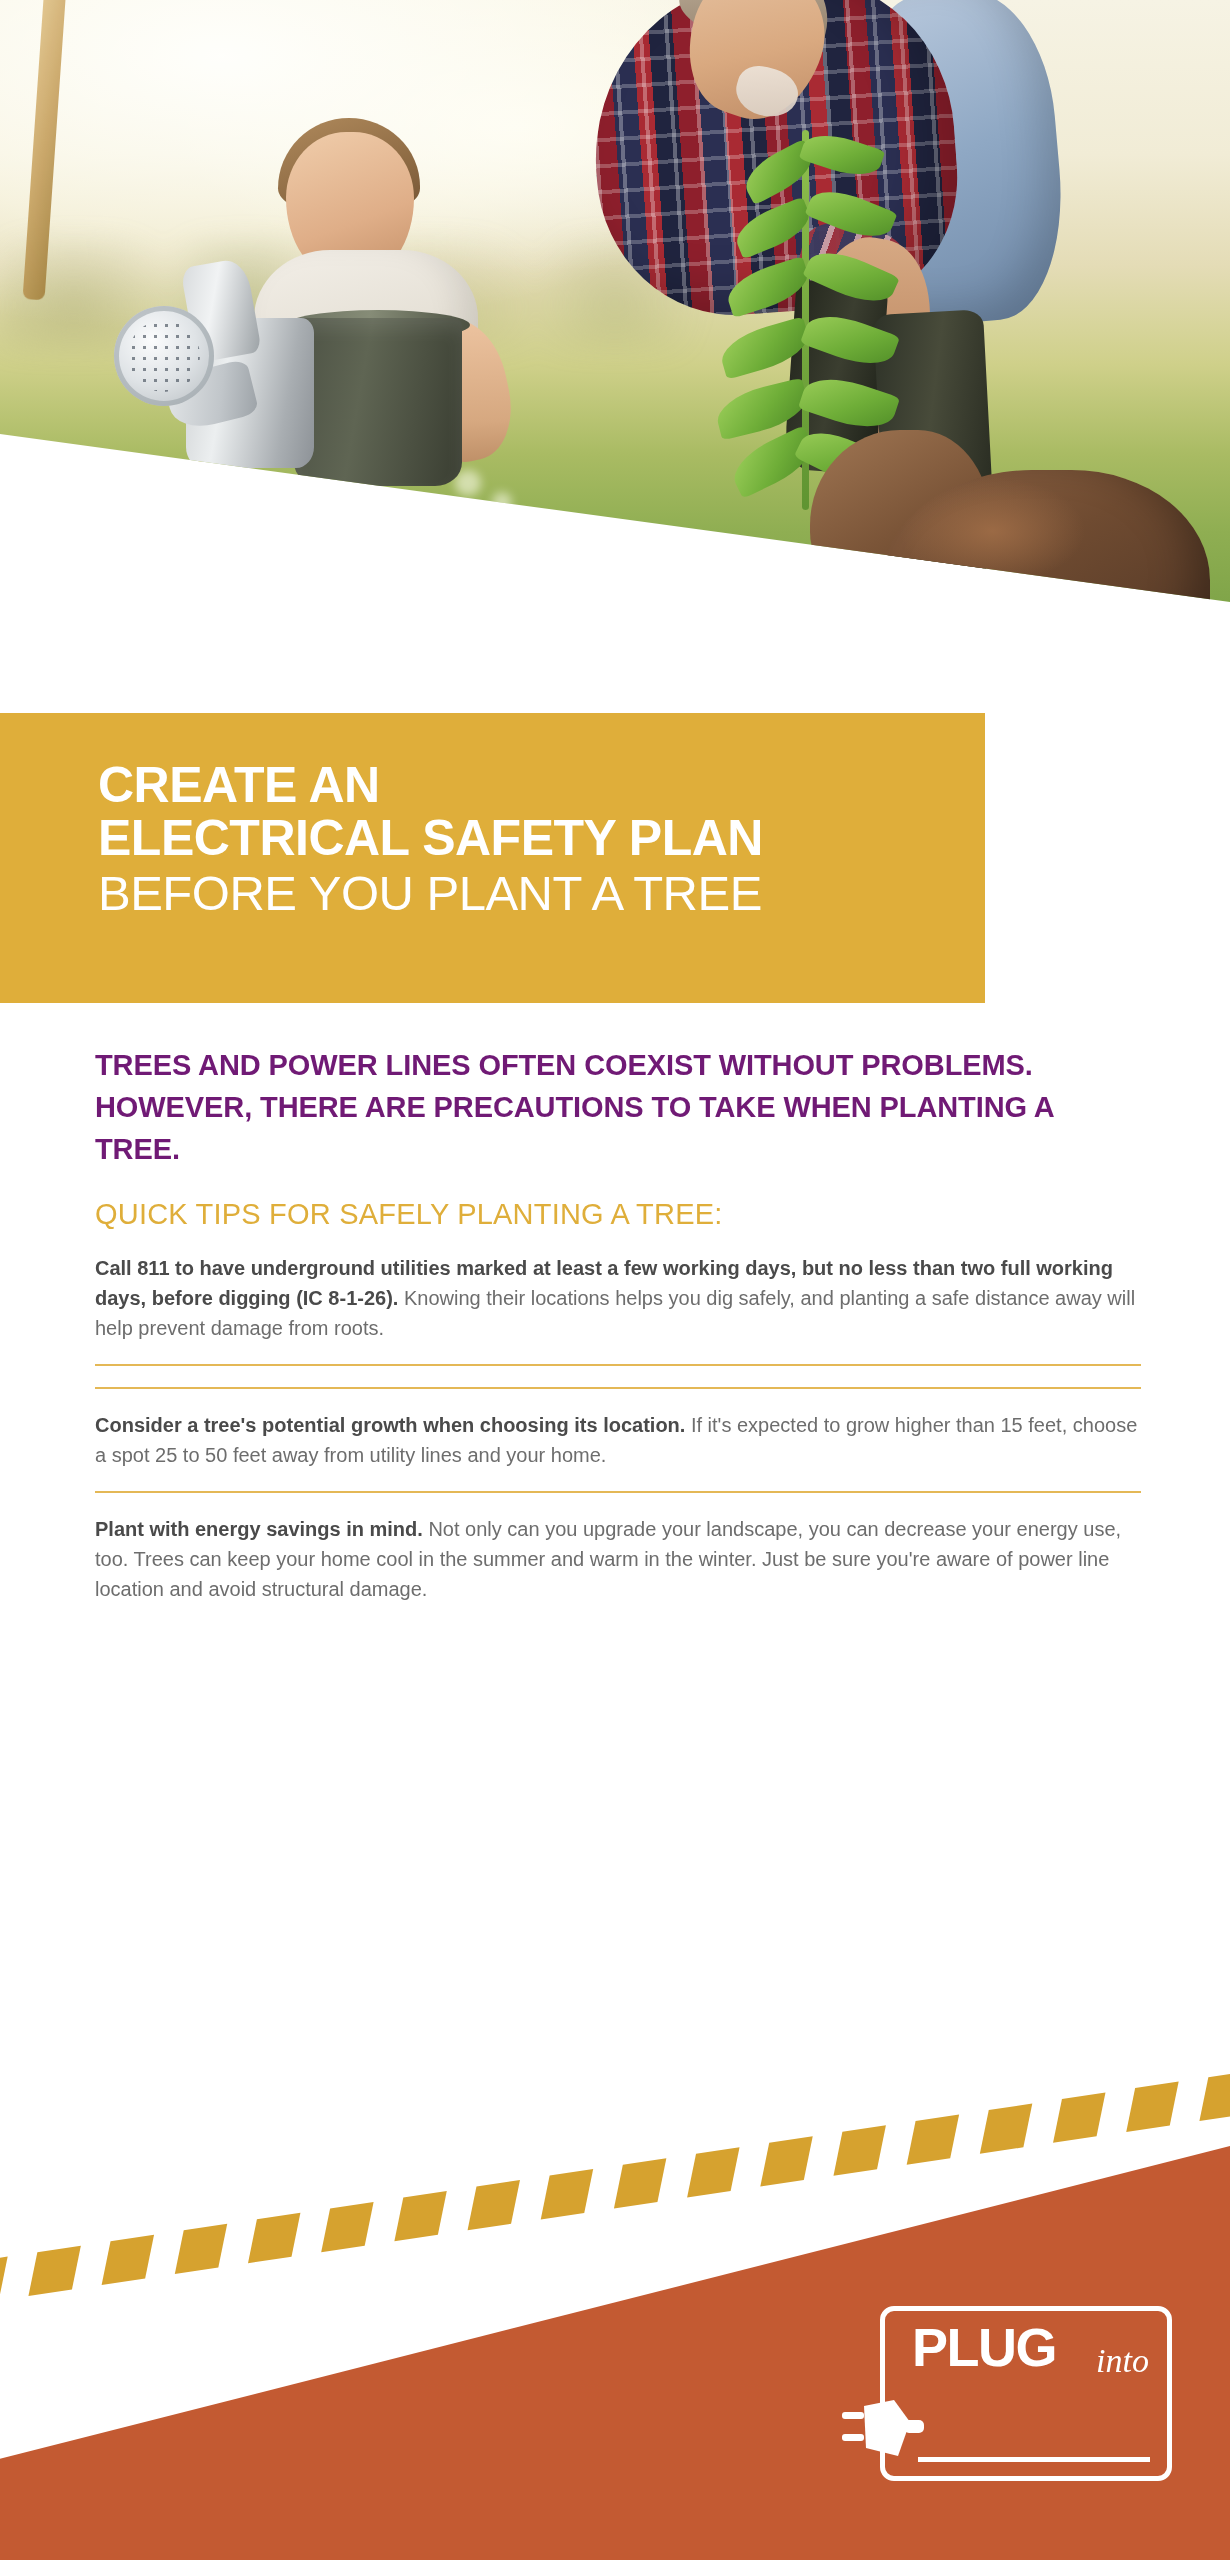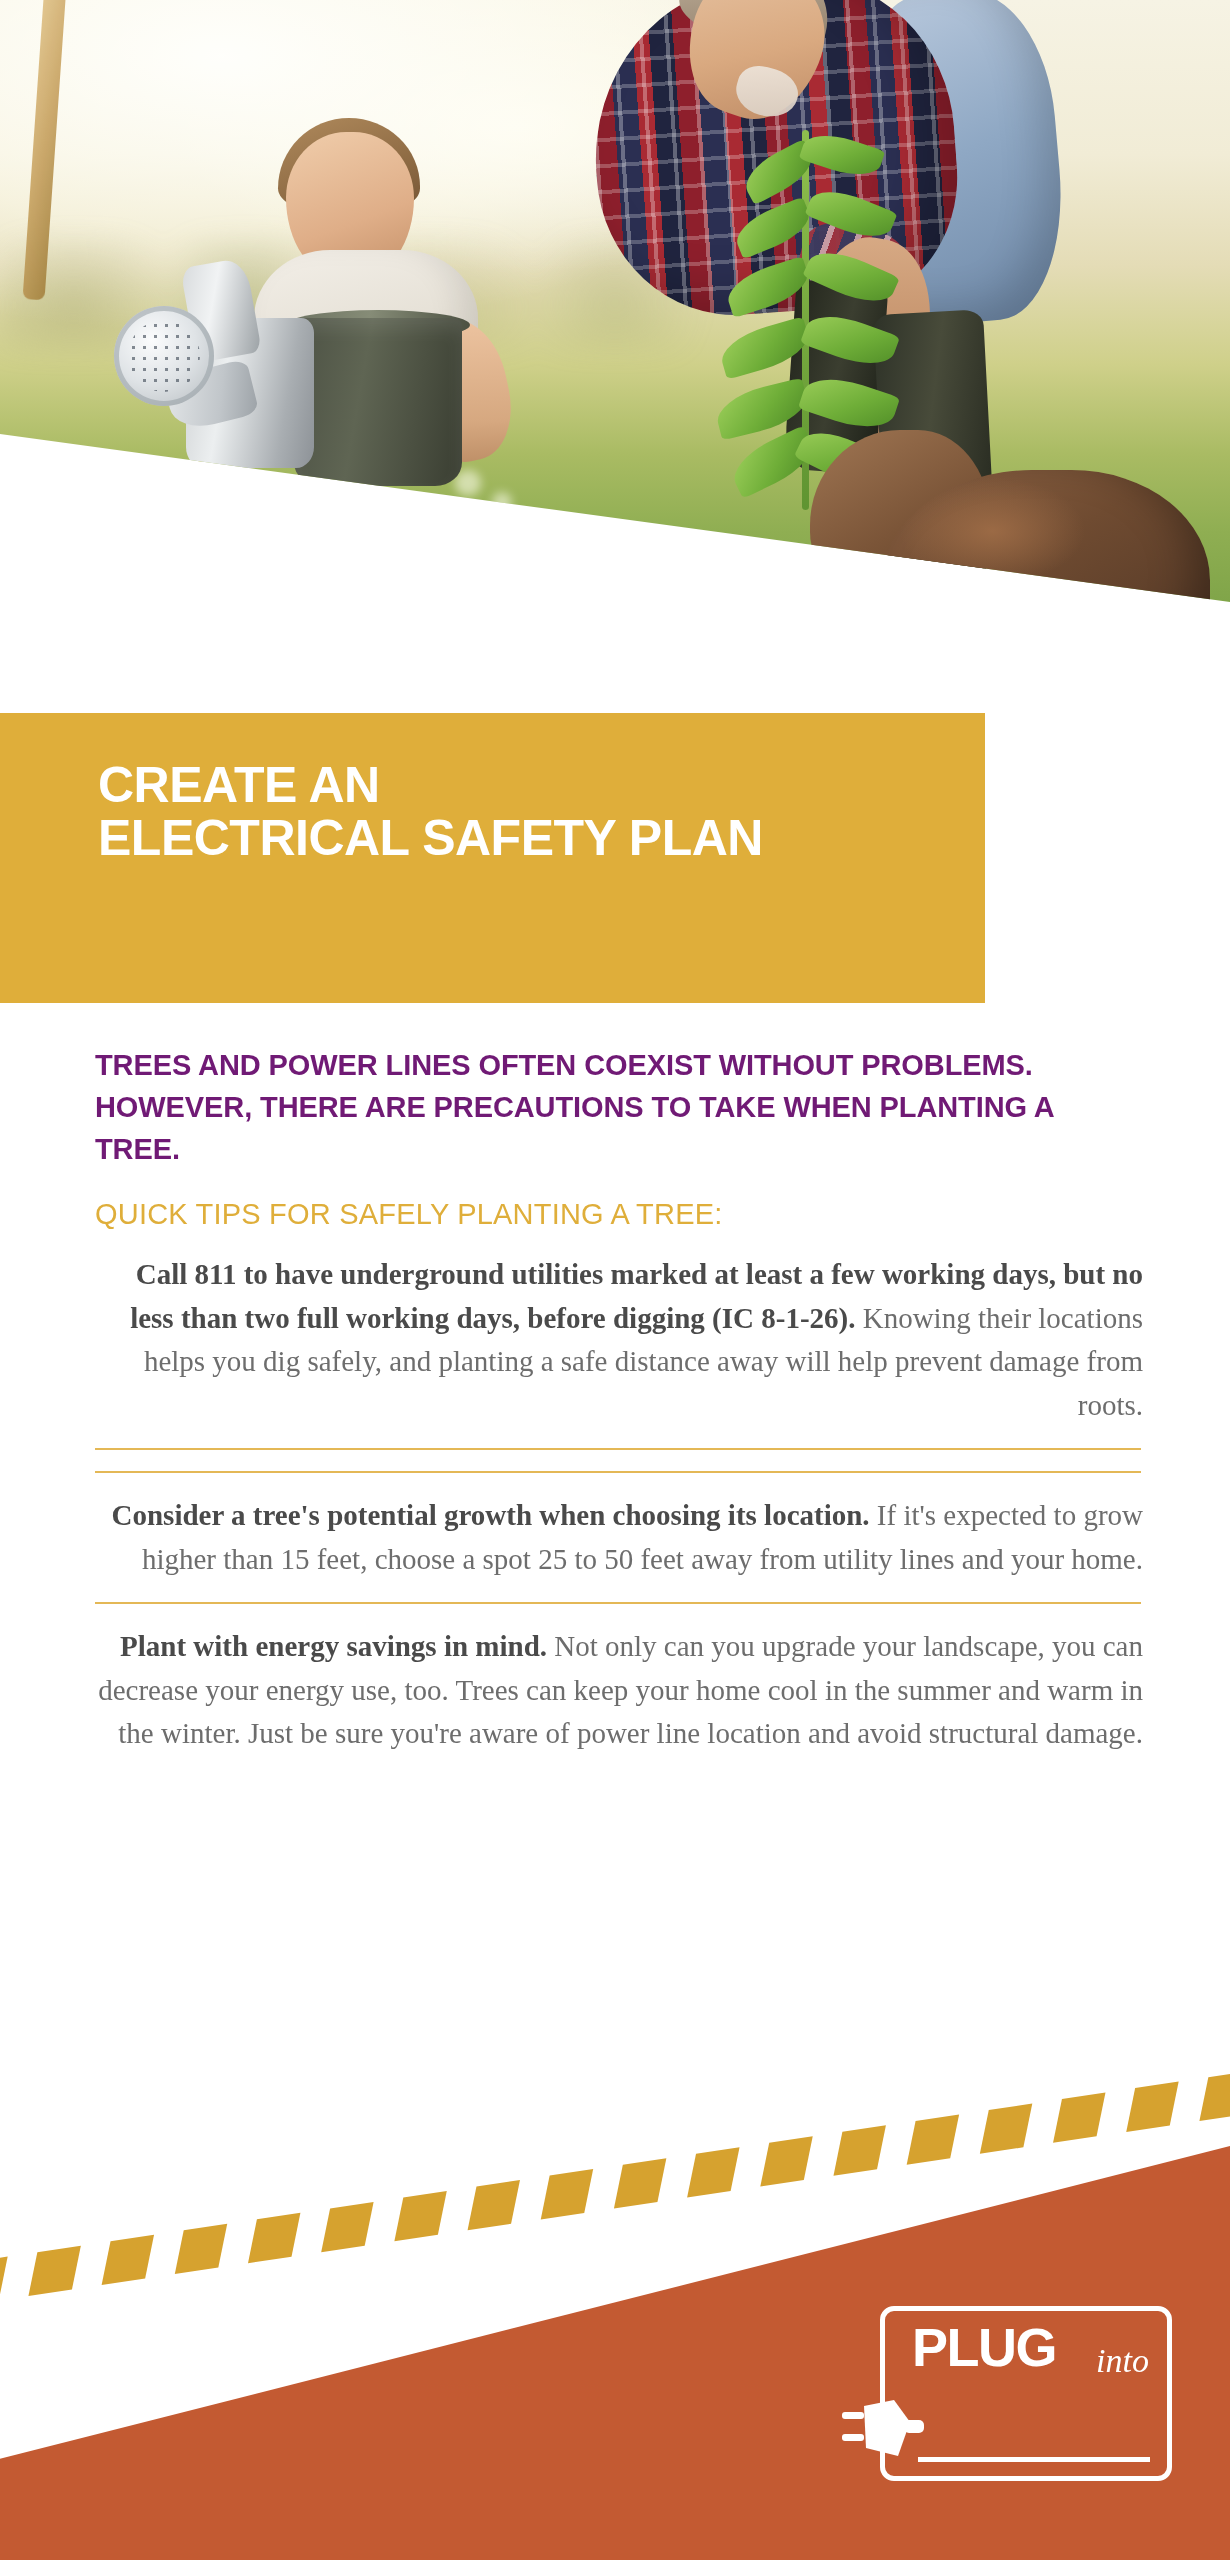--- a/index.html
+++ b/index.html
@@ -348,25 +348,24 @@
     margin-top: 28px;
     color: #DFAE3A;
     font-weight: 400;
     font-size: 29px;
     letter-spacing: 0.2px;
     font-family: "Liberation Sans", sans-serif;
   }
 
   .tips { margin-top: 22px; }
   .tip {
-    font-family: Liberation Serif, serif;
-    font-size: 29px;
+    font-family: Liberation Sans, sans-serif;
+    font-size: 20px;
     line-height: 1.50;
     color: #6d6d6d;
-    text-align: right;
   }
   .tip b { color: #4a4a4a; font-weight: 700; }
   .tip-divider {
     height: 2px;
     background: #E4B856;
     margin: 21px 0 21px 0;
     width: 1046px;
   }
 
   
@@ -524,20 +523,21 @@
     </div>
 
     <div class="dirt2"></div>
     <div class="dirt"></div>
   </div>
 
   <div class="title-banner">
     <div class="title-inner">
       <div class="title-line bold">CREATE AN</div>
       <div class="title-line bold">ELECTRICAL SAFETY PLAN</div>
+      <div class="title-line light">BEFORE YOU PLANT A TREE</div>
     </div>
   </div>
 
   <div class="content">
 
     <div class="lede">TREES AND POWER LINES OFTEN COEXIST WITHOUT PROBLEMS. HOWEVER, THERE ARE PRECAUTIONS TO TAKE WHEN PLANTING A TREE.</div>
 
     <div class="quick-tips">QUICK TIPS FOR SAFELY PLANTING A TREE:</div>
 
     <div class="tips">

